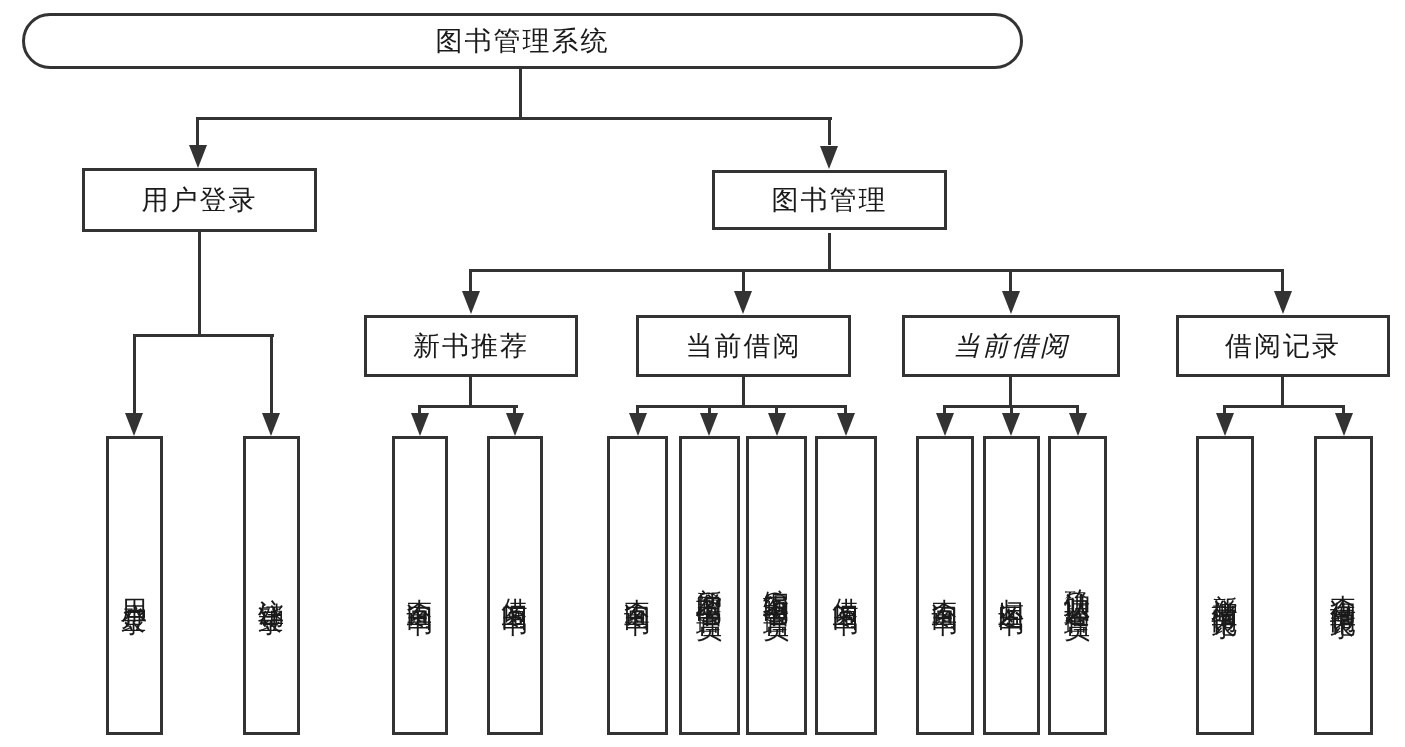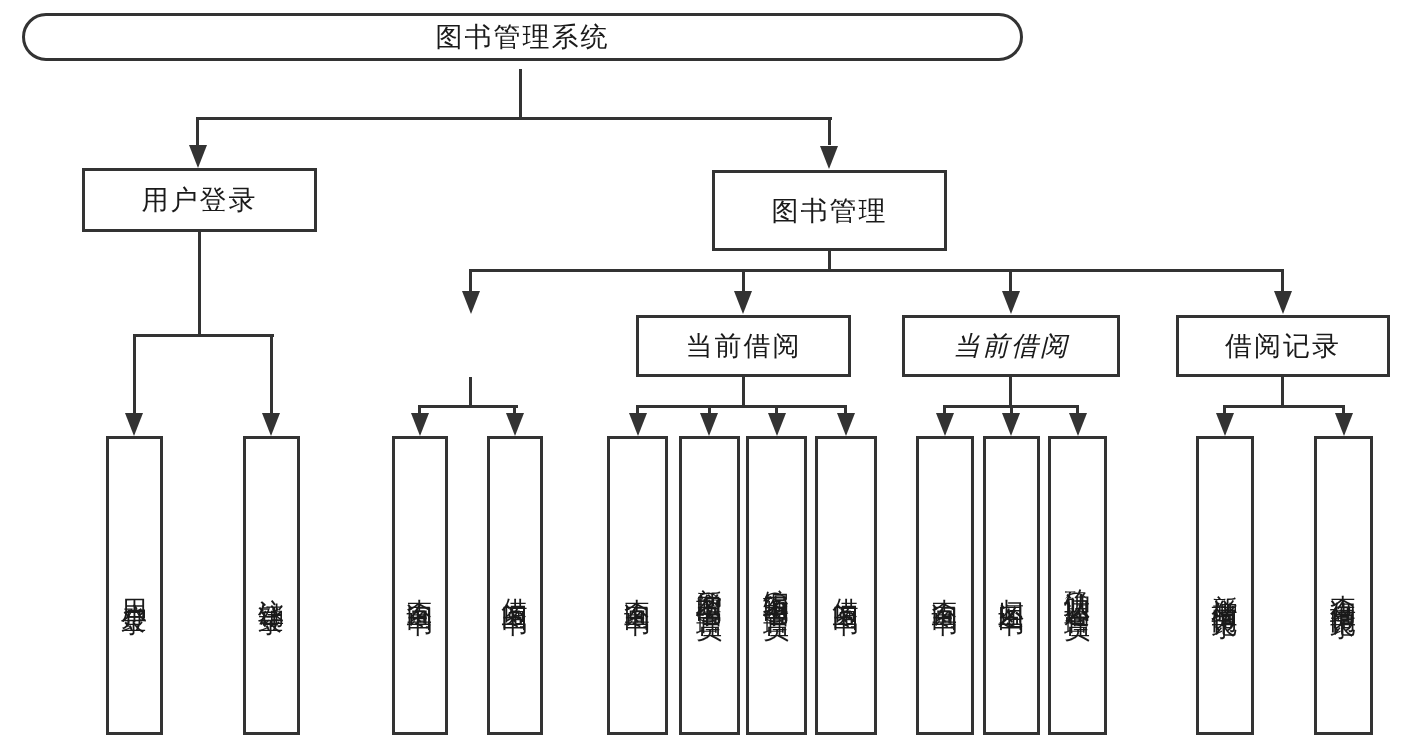--- a/index.html
+++ b/index.html
@@ -89,31 +89,34 @@
   <div class="vl" style="left:1076px;top:405px;height:11px;"></div>
   <div class="arw" style="left:1069px;top:413px;"></div>
 
   <div class="vl" style="left:1281px;top:377px;height:31px;"></div>
   <div class="hl" style="left:1224px;top:405px;width:121px;"></div>
   <div class="vl" style="left:1223px;top:405px;height:11px;"></div>
   <div class="arw" style="left:1216px;top:413px;"></div>
   <div class="vl" style="left:1342px;top:405px;height:11px;"></div>
   <div class="arw" style="left:1335px;top:413px;"></div>
 
-  <div class="node hnode" style="left:22px;top:13px;width:1001px;height:48px;border-radius:28px;">
+  <div class="node hnode" style="left:22px;top:13px;width:1001px;height:56px;border-radius:28px;">
     <span>图书管理系统</span>
   </div>
 
   <div class="node hnode" style="left:82px;top:168px;width:235px;height:64px;">
     <span>用户登录</span>
   </div>
-  <div class="node hnode" style="left:712px;top:170px;width:235px;height:81px;">
+  <div class="node hnode" style="left:712px;top:170px;width:235px;height:60px;">
     <span>图书管理</span>
   </div>
 
+  <div class="node hnode" style="left:364px;top:315px;width:214px;height:62px;">
+    <span>新书推荐</span>
+  </div>
   <div class="node hnode" style="left:636px;top:315px;width:215px;height:62px;">
     <span>当前借阅</span>
   </div>
   <div class="node hnode" style="left:902px;top:315px;width:218px;height:62px;font-style:italic;">
     <span>当前借阅</span>
   </div>
   <div class="node hnode" style="left:1176px;top:315px;width:214px;height:62px;">
     <span>借阅记录</span>
   </div>
 

